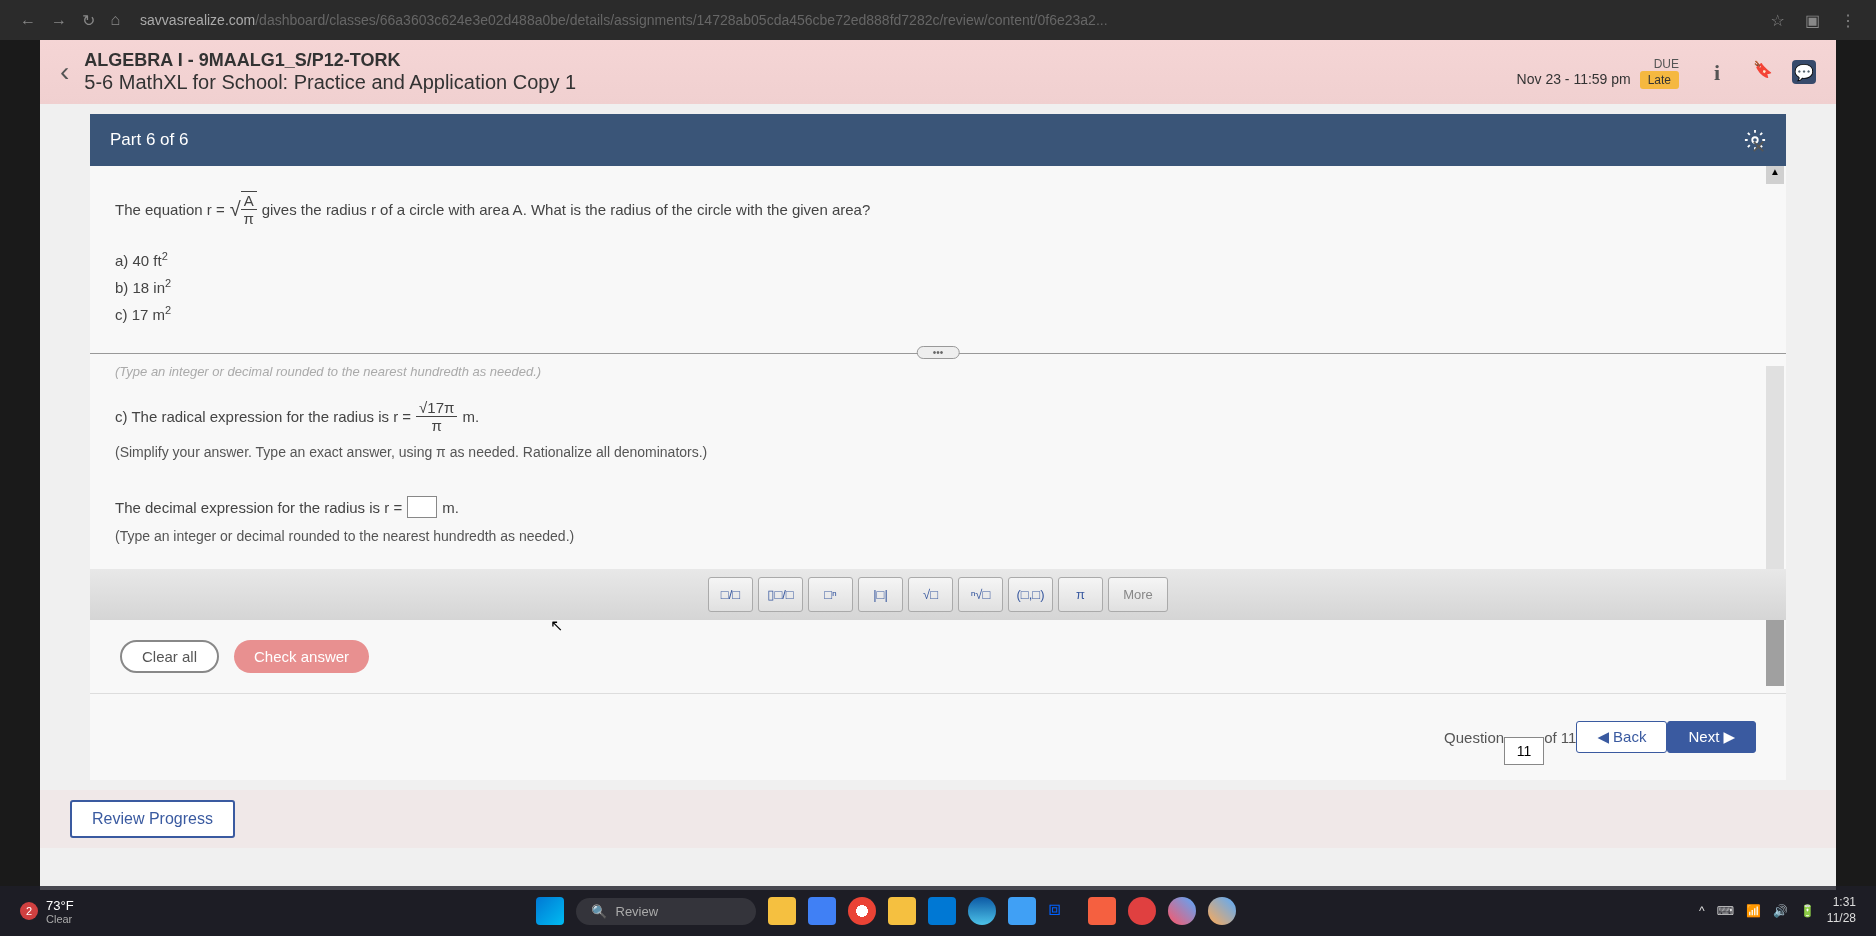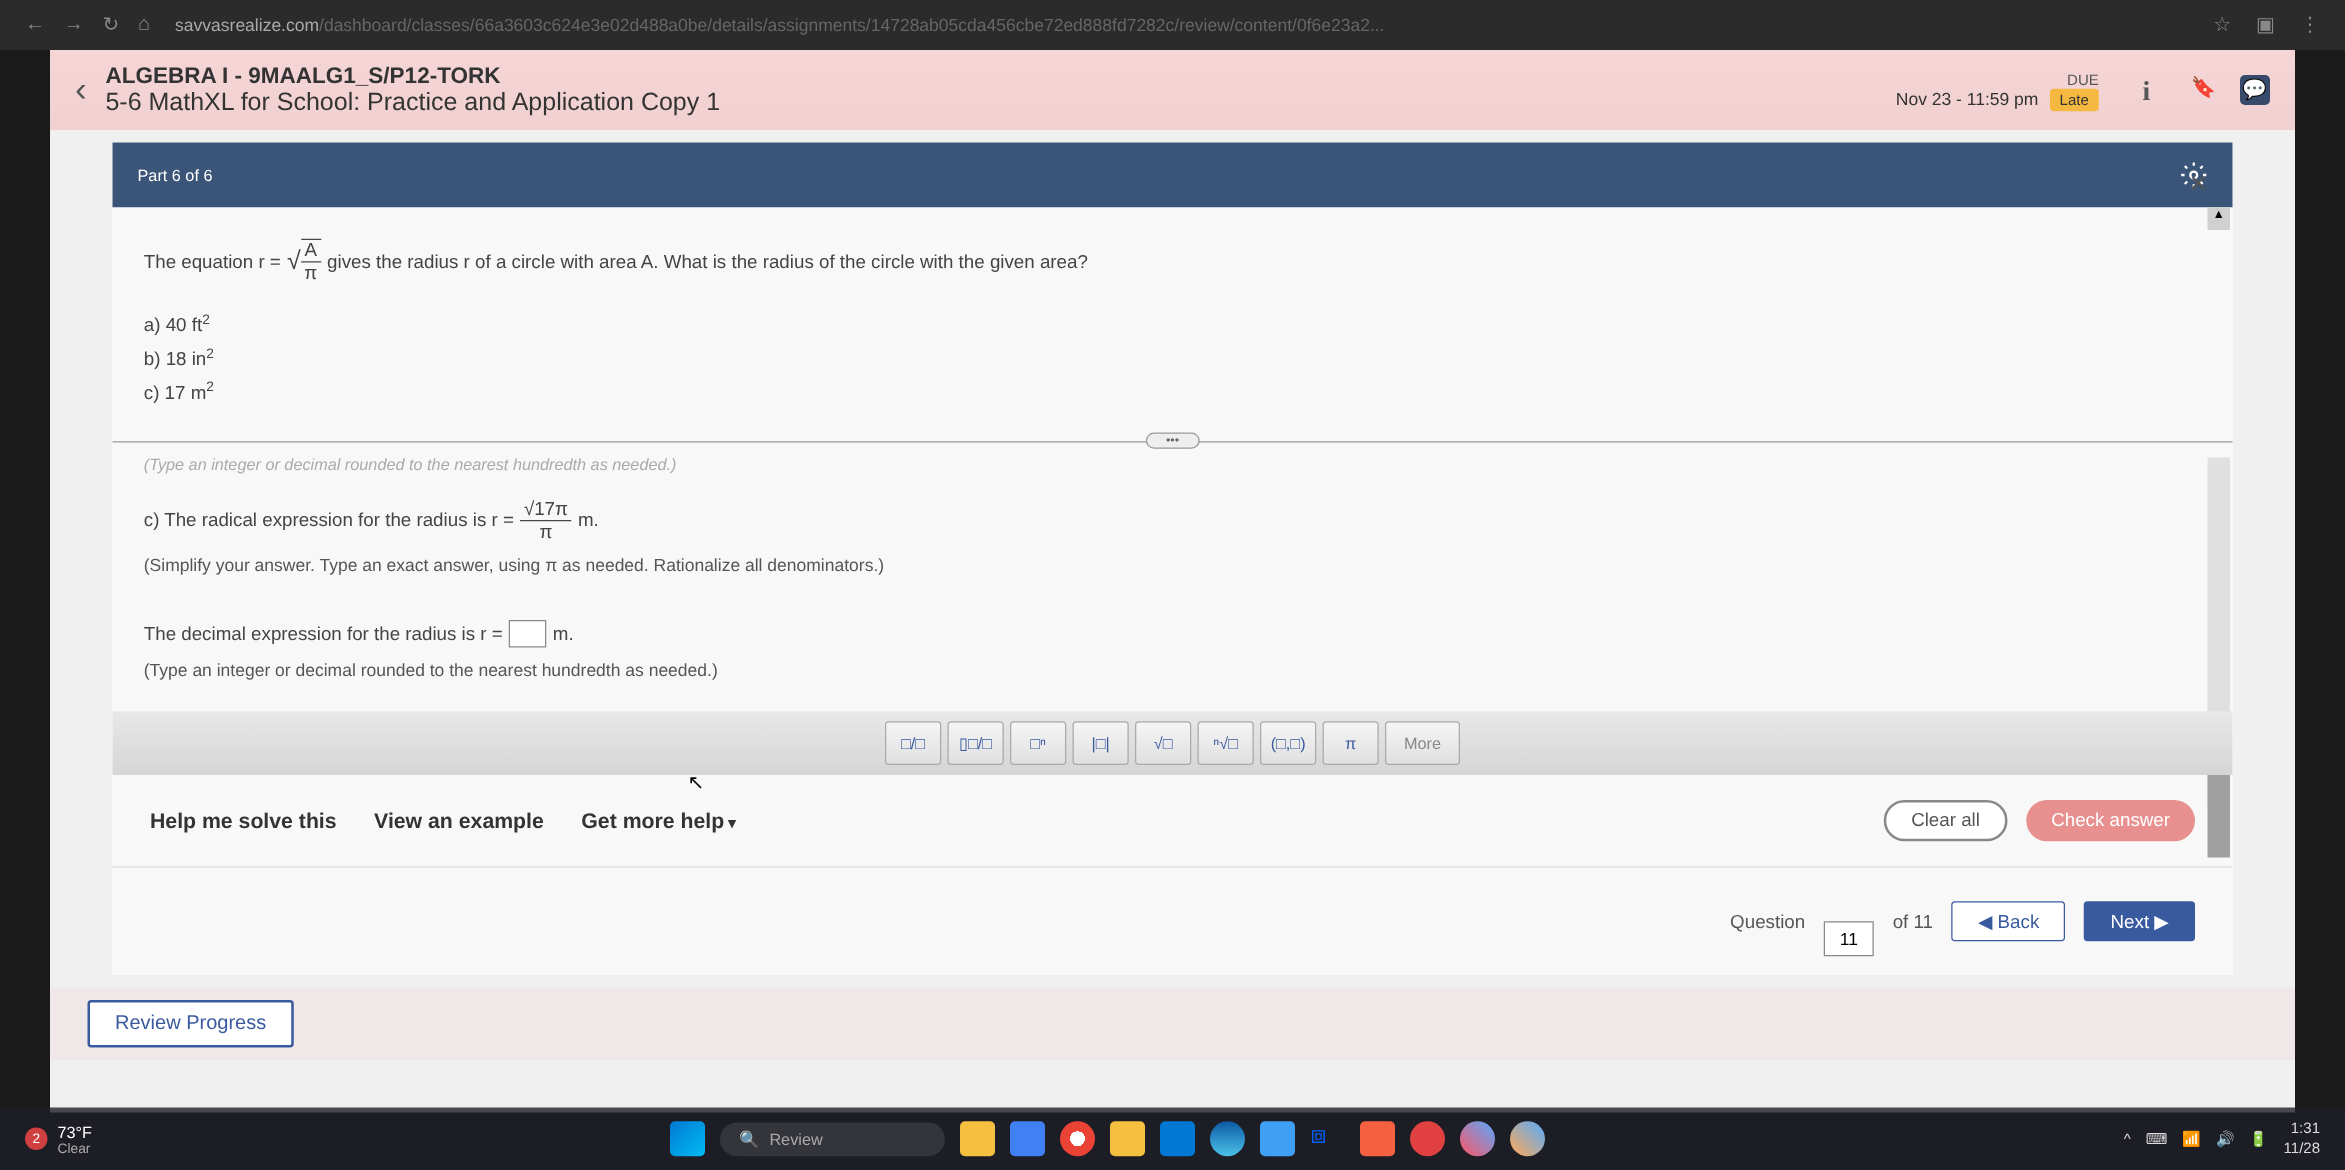--- a/index.html
+++ b/index.html
@@ -19,21 +19,21 @@
     .assignment-name { font-size: 20px; color: #333; }
     .due-section { text-align: right; margin-right: 20px; }
     .due-label { font-size: 12px; color: #555; }
     .due-date { font-size: 14px; color: #333; }
     .late-badge { background: #f5b840; color: #333; padding: 2px 8px; font-size: 12px; border-radius: 3px; margin-left: 5px; }
     .header-icons { display: flex; gap: 15px; align-items: center; }
     .header-icon { width: 24px; height: 24px; color: #555; cursor: pointer; }
     
     .content-area { margin: 10px 50px; background: #fff; }
     
-    .part-bar { background: #3a5578; color: #fff; padding: 15px 20px; font-size: 13px; display: flex; align-items: center; justify-content: space-between; }
+    .part-bar { background: #3a5578; color: #fff; padding: 15px 20px; font-size: 17px; display: flex; align-items: center; justify-content: space-between; }
     .gear-icon { width: 22px; height: 22px; cursor: pointer; }
     
     .question-body { padding: 25px; background: #f8f8f8; position: relative; }
     .equation-line { color: #444; font-size: 15px; display: flex; align-items: center; gap: 5px; }
     .sqrt-box { display: inline-flex; align-items: center; }
     .sqrt-sym { font-size: 20px; }
     .frac-top { border-bottom: 1px solid #444; padding: 0 3px; }
     
     .options { margin-top: 20px; color: #444; font-size: 15px; line-height: 1.8; }
     .sup { font-size: 11px; vertical-align: super; }
@@ -55,21 +55,21 @@
     .close-x { position: absolute; right: 15px; top: -30px; font-size: 18px; color: #555; cursor: pointer; }
     
     .action-bar { padding: 20px 30px; display: flex; align-items: center; justify-content: space-between; background: #f8f8f8; }
     .help-links { display: flex; gap: 30px; }
     .help-link { color: #333; font-size: 17px; font-weight: bold; cursor: pointer; }
     .help-link-drop::after { content: " ▾"; font-size: 12px; }
     .right-actions { display: flex; gap: 15px; align-items: center; }
     .clear-btn { border: 2px solid #888; border-radius: 20px; padding: 6px 20px; color: #555; font-size: 15px; cursor: pointer; background: #fff; }
     .check-btn { background: #e89090; border-radius: 20px; padding: 8px 20px; color: #fff; font-size: 15px; cursor: pointer; border: none; }
     
-    .nav-bar { padding: 15px 30px; display: flex; align-items: center; justify-content: flex-end; gap: 15px; background: #f8f8f8; border-top: 1px solid #ddd; }
+    .nav-bar { padding: 15px 30px; display: flex; align-items: center; justify-content: flex-end; background: #f8f8f8; border-top: 1px solid #ddd; }
     .q-label { color: #555; font-size: 15px; }
     .q-input { width: 40px; height: 28px; border: 1px solid #888; text-align: center; font-size: 14px; margin-top: 28px; }
     .nav-btn { border: 1px solid #3a5aa0; background: #fff; color: #3a5aa0; padding: 6px 20px; font-size: 15px; cursor: pointer; border-radius: 3px; }
     .nav-btn.primary { background: #3a5aa0; color: #fff; }
     
     .footer-bar { padding: 10px 30px; background: #f0e8e8; }
     .review-btn { border: 2px solid #3a5aa0; color: #3a5aa0; padding: 8px 20px; font-size: 16px; background: #fff; cursor: pointer; border-radius: 3px; }
     
     .taskbar { position: absolute; bottom: 0; left: 0; right: 0; height: 50px; background: rgba(30,30,40,0.8); display: flex; align-items: center; justify-content: space-between; padding: 0 20px; }
     .weather { color: #fff; font-size: 13px; display: flex; align-items: center; gap: 8px; }
@@ -194,25 +194,20 @@
       <div class="math-btn">□ⁿ</div>
       <div class="math-btn">|□|</div>
       <div class="math-btn">√□</div>
       <div class="math-btn">ⁿ√□</div>
       <div class="math-btn">(□,□)</div>
       <div class="math-btn">π</div>
       <div class="math-btn" style="width:60px;color:#888;">More</div>
     </div>
 
     <div class="action-bar">
-      <div class="help-links">
-        <span class="help-link">Help me solve this</span>
-        <span class="help-link">View an example</span>
-        <span class="help-link help-link-drop">Get more help</span>
-      </div>
       <div class="right-actions">
         <button class="clear-btn">Clear all</button>
         <button class="check-btn">Check answer</button>
       </div>
     </div>
 
     <div class="nav-bar">
       <span class="q-label">Question</span>
       <input class="q-input" value="11" style="">
       <span class="q-label">of 11</span>

